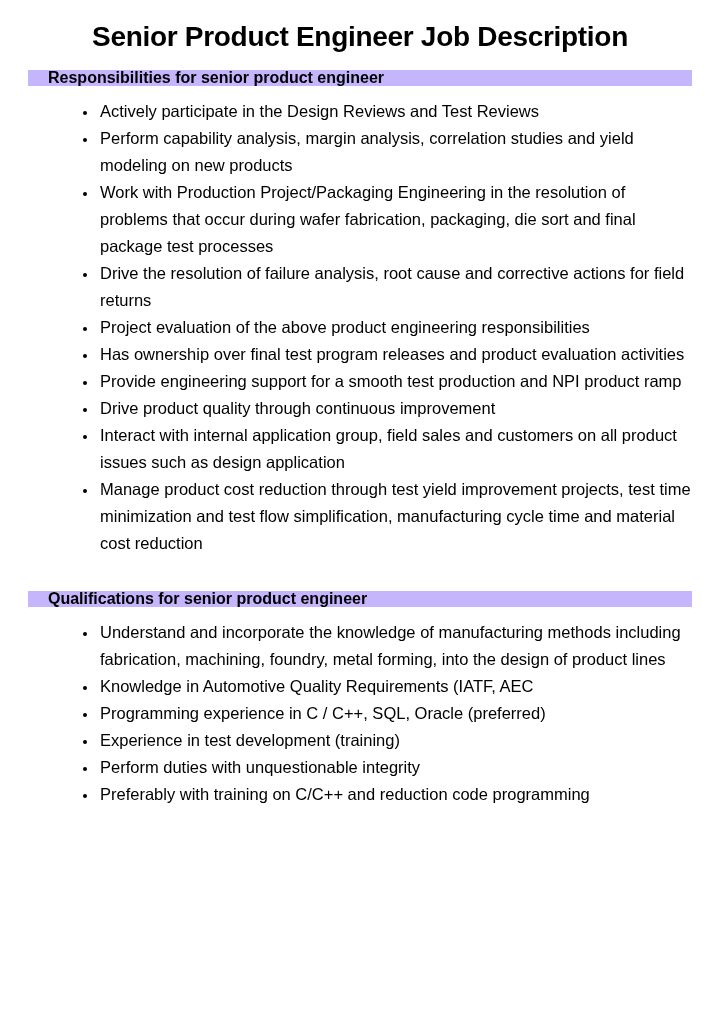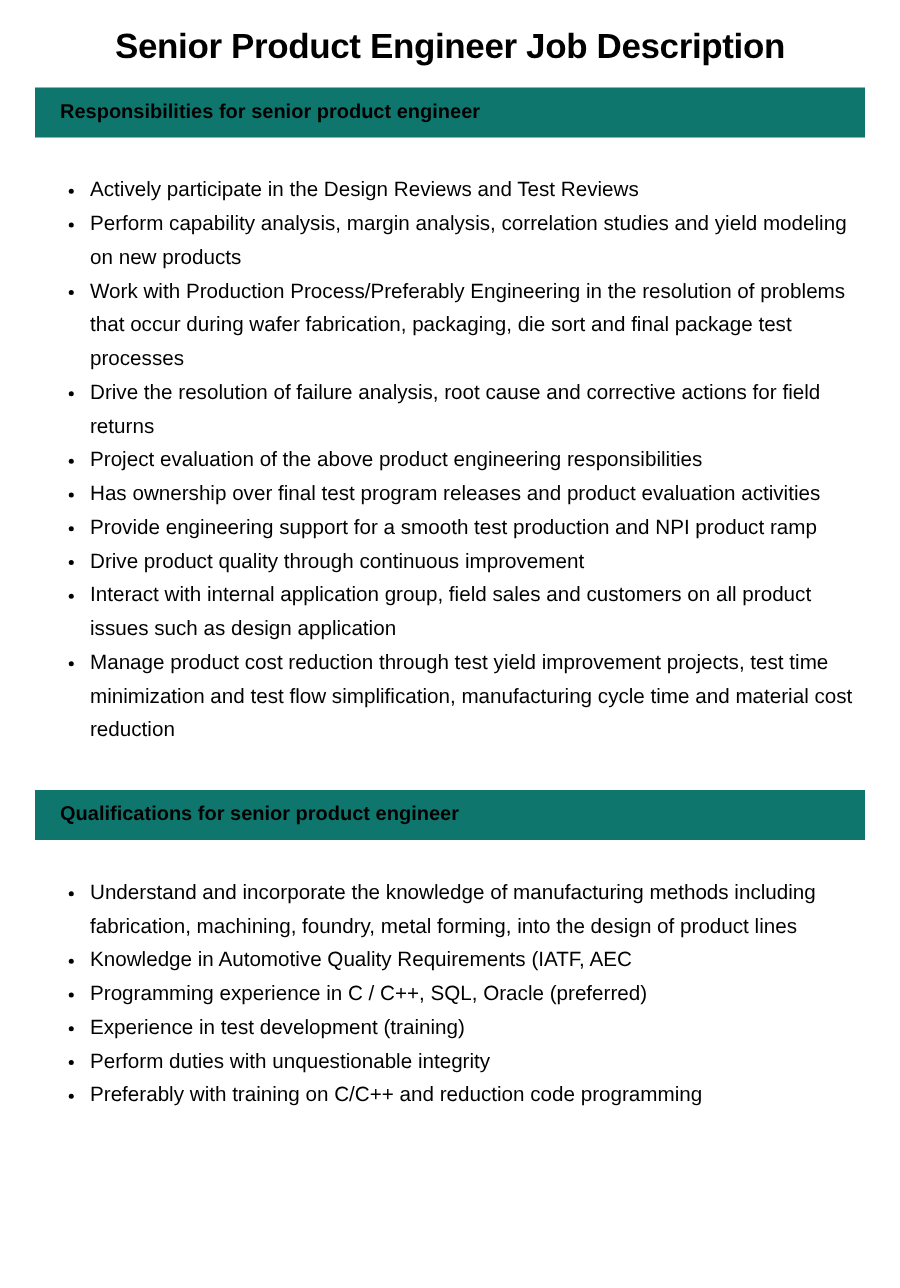--- a/index.html
+++ b/index.html
@@ -25,56 +25,57 @@
     margin: 0;
     padding: 20px 0 16px 0;
     line-height: 1.2;
   }
   .intro {
     font-size: 16.5px;
     line-height: 27px;
     margin: 0 0 26px 0;
   }
   .section-header {
-    background: #0f766e;
+    background: #c4b5fd;
     font-weight: bold;
     font-size: 16px;
     line-height: 1;
-    padding: 12px 20px;
-    margin: 0 0 29px 0;
+    padding: 0 20px;
+    margin: 0 0 12px 0;
   }
   .bullet-list {
     list-style: disc;
     margin: 0 0 34px 0;
     padding-left: 42px;
     font-size: 16.5px;
     line-height: 27px;
   }
   .bullet-list li {
     padding-left: 2px;
+    margin-left: 28px;
   }
   .bullet-list li::marker {
     font-size: 13px;
   }
   section { margin: 0; }
 </style>
 </head>
 <body>
 
 <main class="page">
 
   <h1 class="page-title">Senior Product Engineer Job Description</h1>
 
 
   <section>
     <div class="section-header">Responsibilities for senior product engineer</div>
     <ul class="bullet-list">
         <li>Actively participate in the Design Reviews and Test Reviews</li>
         <li>Perform capability analysis, margin analysis, correlation studies and yield modeling on new products</li>
-        <li>Work with Production Process/Preferably Engineering in the resolution of problems that occur during wafer fabrication, packaging, die sort and final package test processes</li>
+        <li>Work with Production Project/Packaging Engineering in the resolution of problems that occur during wafer fabrication, packaging, die sort and final package test processes</li>
         <li>Drive the resolution of failure analysis, root cause and corrective actions for field returns</li>
         <li>Project evaluation of the above product engineering responsibilities</li>
         <li>Has ownership over final test program releases and product evaluation activities</li>
         <li>Provide engineering support for a smooth test production and NPI product ramp</li>
         <li>Drive product quality through continuous improvement</li>
         <li>Interact with internal application group, field sales and customers on all product issues such as design application</li>
         <li>Manage product cost reduction through test yield improvement projects, test time minimization and test flow simplification, manufacturing cycle time and material cost reduction</li>
       </ul>
   </section>
 

